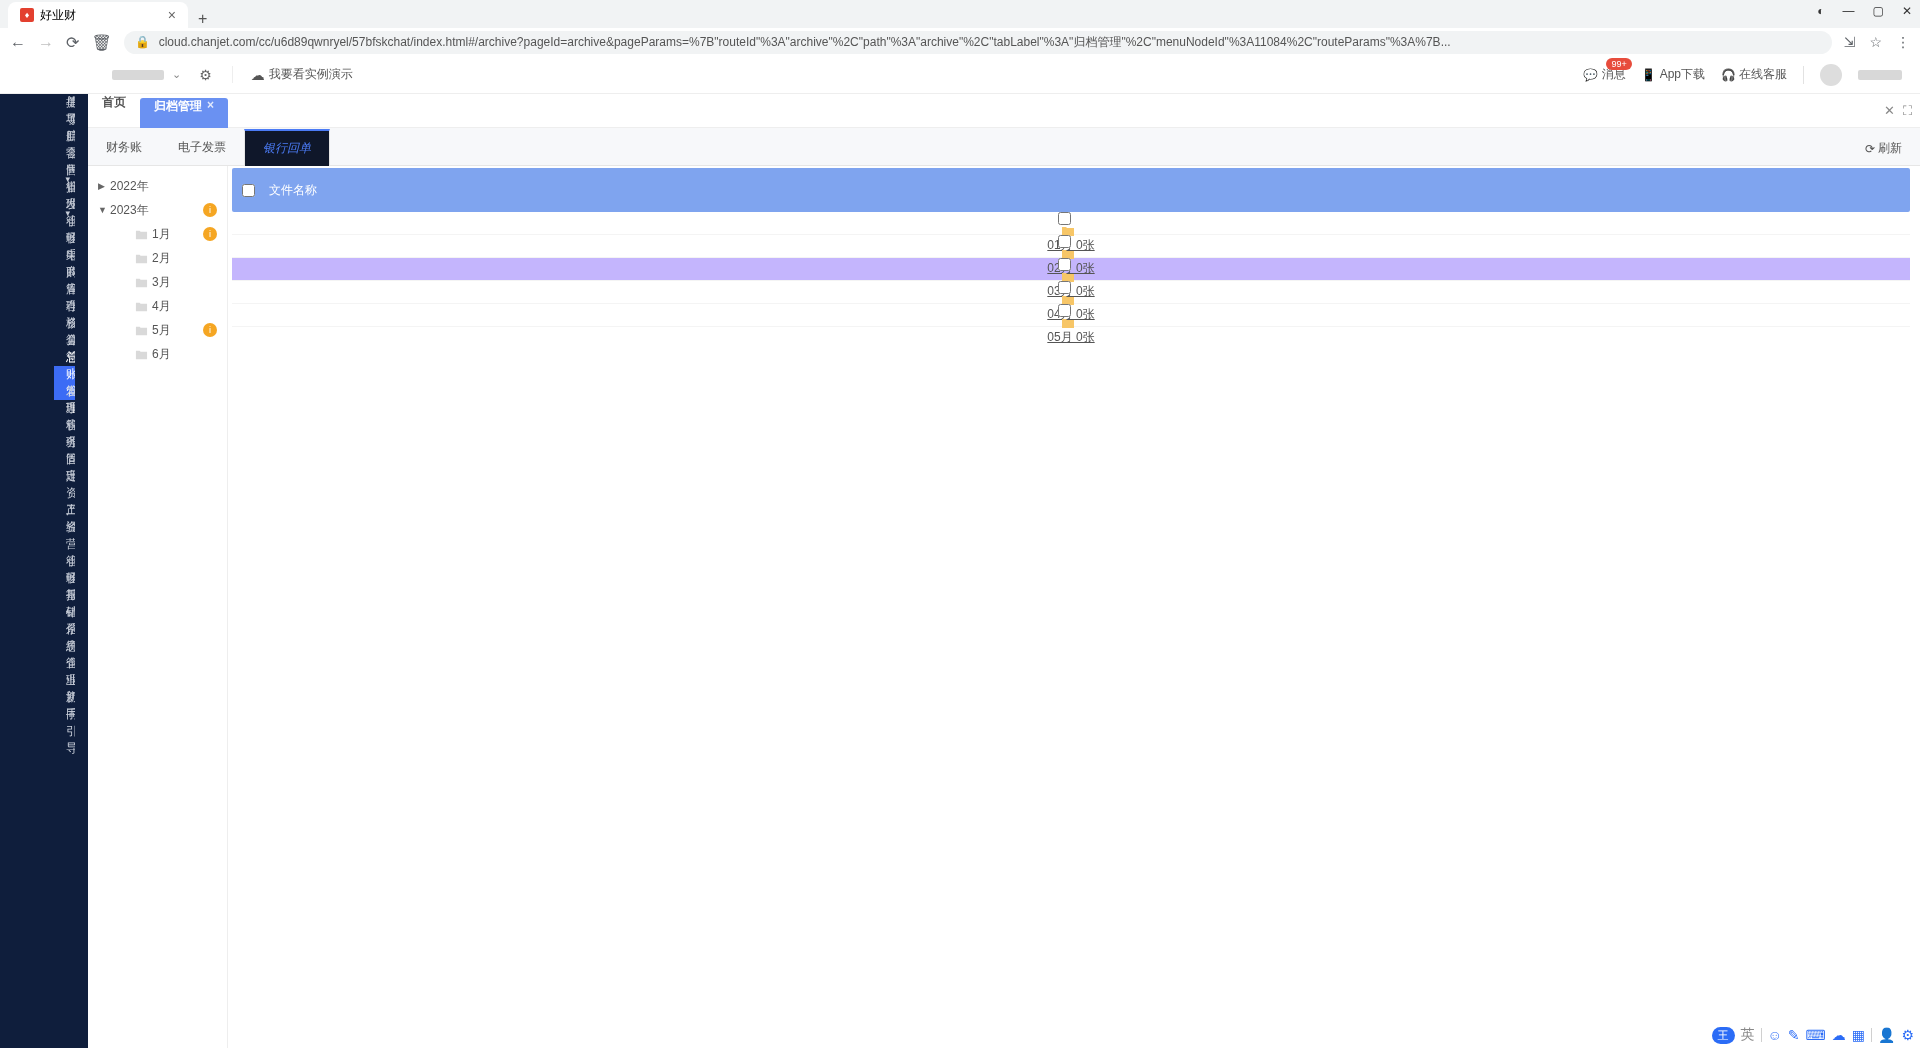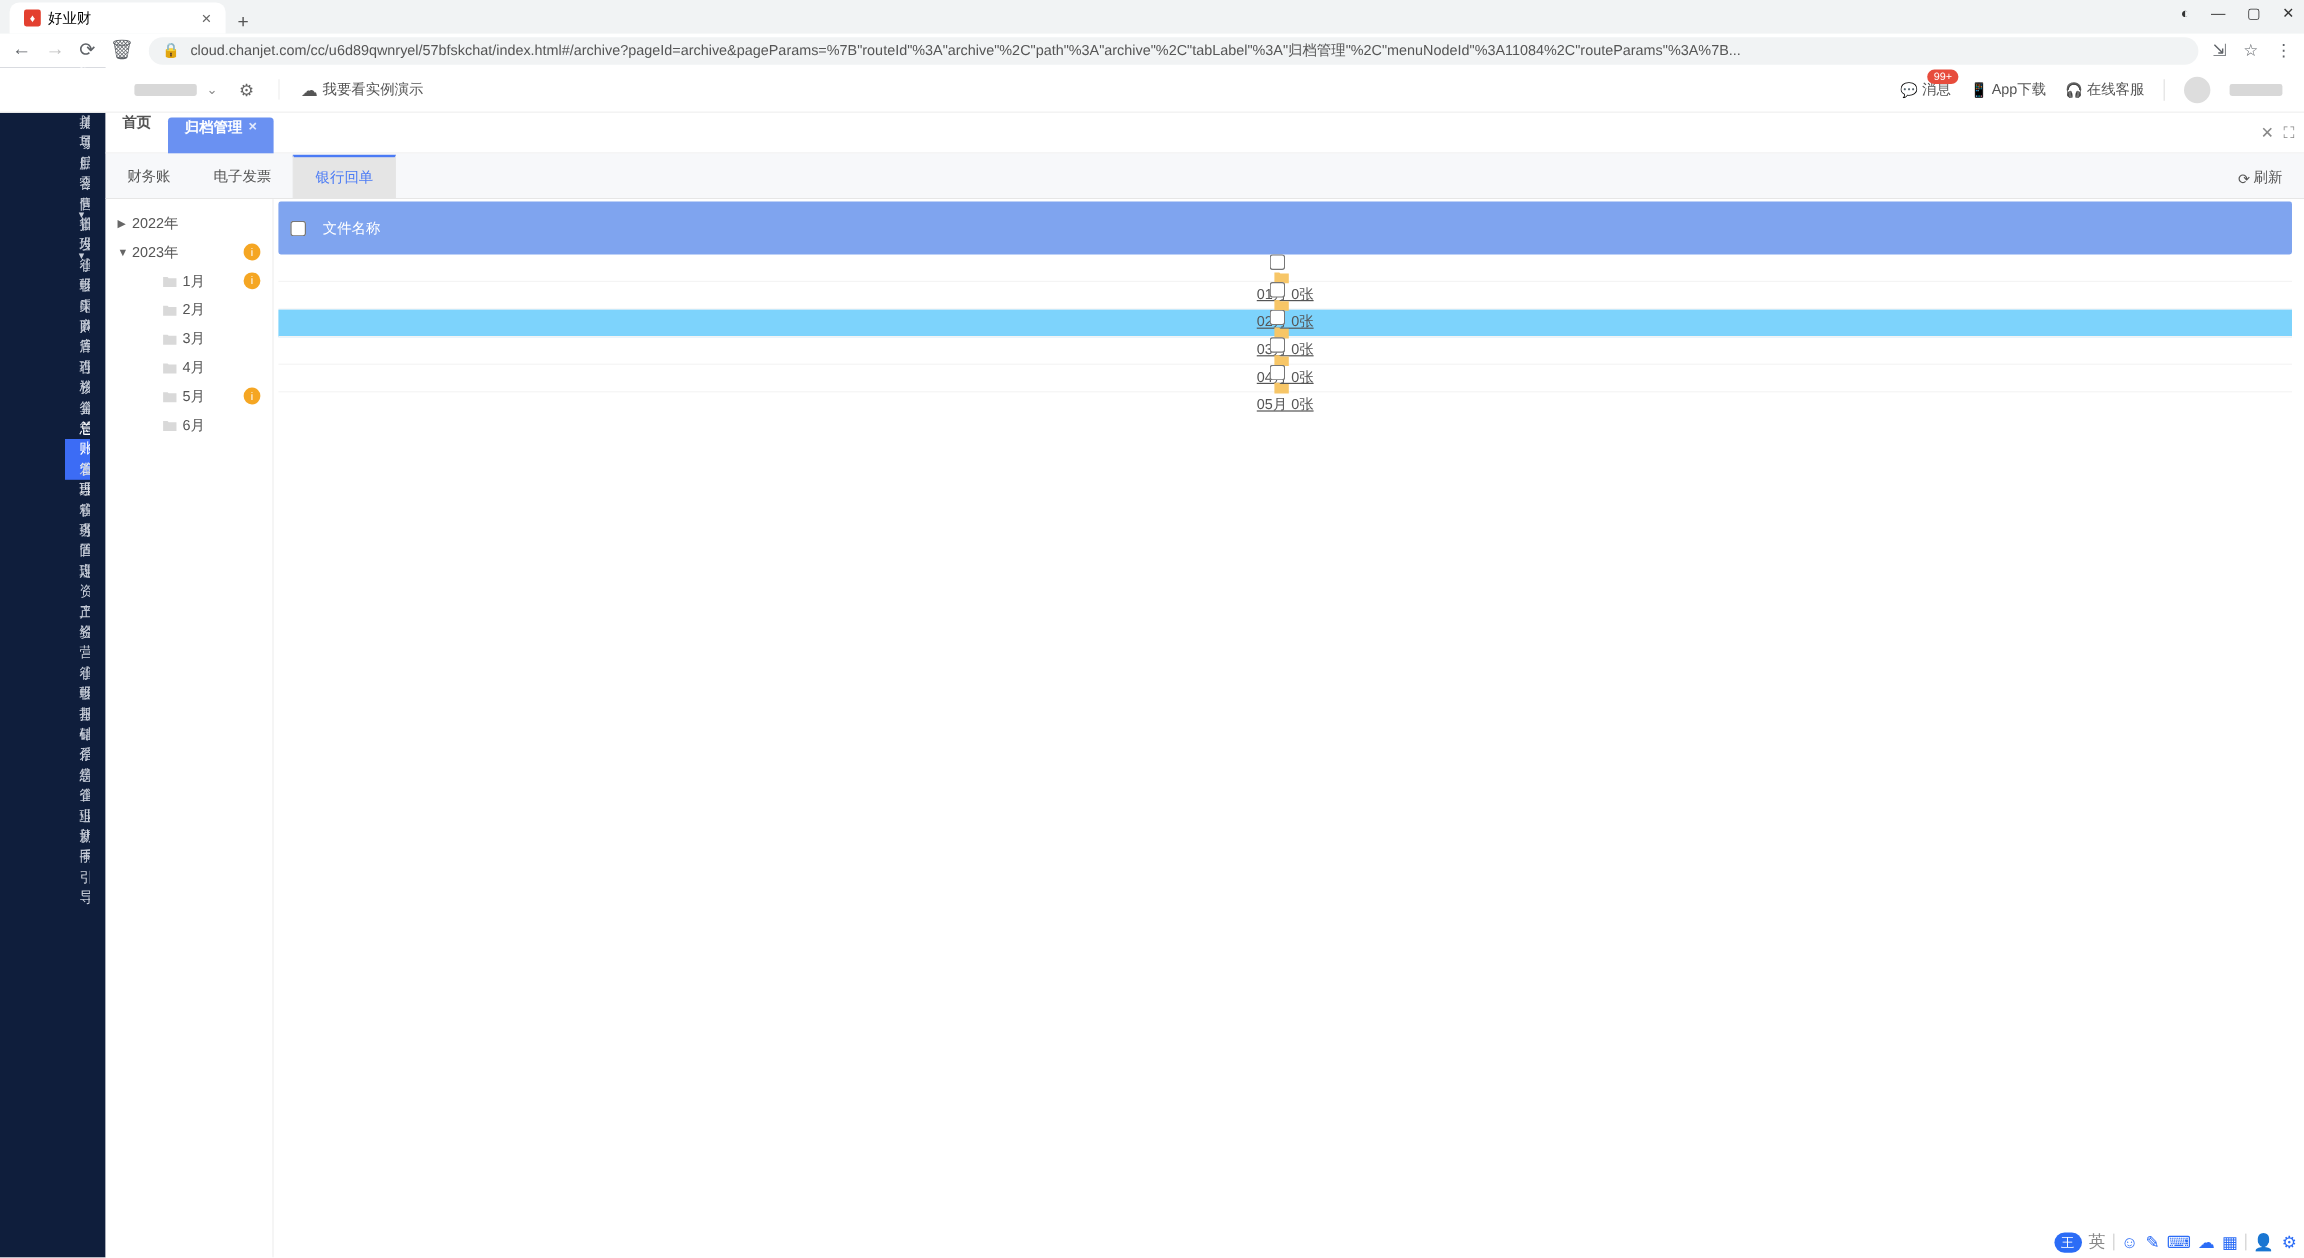--- a/index.html
+++ b/index.html
@@ -52,38 +52,38 @@
 .page-tabs { position: absolute; left: 88px; top: 94px; right: 0; height: 34px; background: #fff; display: flex; align-items: center; border-bottom: 1px solid #eee; }
 .page-tab { padding: 0 14px; height: 100%; display: flex; align-items: flex-start; font-size: 12px; color: #555; cursor: pointer; position: relative; font-weight: bold; }
 .page-tab.active { background: #6a91f2; color: #fff; border-radius: 3px 3px 0 0; height: 30px; margin-top: 4px; }
 .page-tab .close { margin-left: 5px; font-size: 12px; opacity: 0.8; }
 .tabs-right { margin-left: auto; display: flex; align-items: center; gap: 8px; padding-right: 8px; color: #888; }
 .tabs-right span { cursor: pointer; font-size: 13px; }
 
 
 .sub-tabs { position: absolute; left: 88px; top: 128px; right: 0; height: 38px; background: #f7f8fa; display: flex; align-items: flex-end; border-bottom: 1px solid #e6e6e6; }
 .sub-tab { padding: 9px 18px; font-size: 12px; color: #555; cursor: pointer; }
-.sub-tab.active { background: #e5e5e5; color: #4b7bf5; border-top: 2px solid #4b7bf5; border-left: 1px solid #e6e6e6; border-right: 1px solid #e6e6e6; margin-bottom: -1px; }
+.sub-tab.active { background: #0f172a; color: #4b7bf5; border-top: 2px solid #4b7bf5; border-left: 1px solid #e6e6e6; border-right: 1px solid #e6e6e6; margin-bottom: -1px; font-style: italic; }
 .refresh-btn { margin-left: auto; margin-right: 18px; display: flex; align-items: center; gap: 3px; font-size: 12px; color: #555; cursor: pointer; padding-bottom: 8px; }
 
 
 .content { position: absolute; left: 88px; top: 166px; right: 0; bottom: 0; display: flex; background: #fff; }
 .tree-panel { width: 140px; border-right: 1px solid #eee; padding: 8px 0; }
 .tree-node { display: flex; align-items: center; padding: 4px 10px; font-size: 12px; color: #555; cursor: pointer; position: relative; height: 24px; }
 .tree-toggle { width: 12px; font-size: 9px; color: #666; }
 .tree-folder-icon { width: 13px; height: 11px; margin-right: 4px; display: inline-block; }
 .folder-svg { fill: #d9d9d9; }
 .warn-badge { position: absolute; right: 10px; width: 14px; height: 14px; background: #f5a623; border-radius: 50%; color: #fff; font-size: 9px; display: flex; align-items: center; justify-content: center; }
 .tree-child { padding-left: 32px; margin-left: 15px; }
 
 .file-panel { flex: 1; padding: 2px 10px 0 4px; }
 .file-header { background: #7fa4ef; color: #fff; height: 44px; display: flex; align-items: center; padding: 0 10px; font-size: 12px; border-radius: 2px; }
 .file-header input { margin-right: 14px; }
 .file-row { height: 23px; display: flex; align-items: center; padding: 0 10px; font-size: 12px; color: #444; border-bottom: 1px solid #f4f4f4; flex-direction: column; }
-.file-row.selected { background: #7dd3fc; }
+.file-row.selected { background: #c4b5fd; }
 .file-row input { margin-right: 14px; }
 .row-folder-icon { width: 14px; height: 12px; margin-right: 7px; }
 .row-folder-icon svg { fill: #f7c667; }
 .file-link { text-decoration: underline; color: #555; cursor: pointer; }
 
 
 .bottom-bar { position: absolute; right: 6px; bottom: 4px; display: flex; align-items: center; gap: 6px; font-size: 13px; }
 .bb-main { background: #2b6cf6; color: #fff; border-radius: 10px; padding: 1px 6px; font-size: 11px; }
 .bb-icon { color: #2b6cf6; cursor: pointer; font-size: 14px; }
 .bb-icon.gray { color: #888; }

